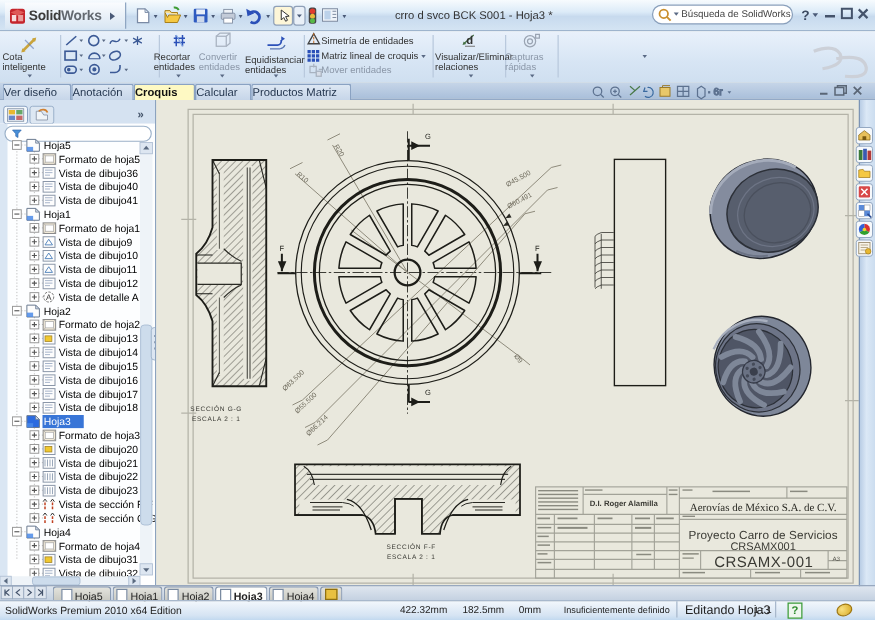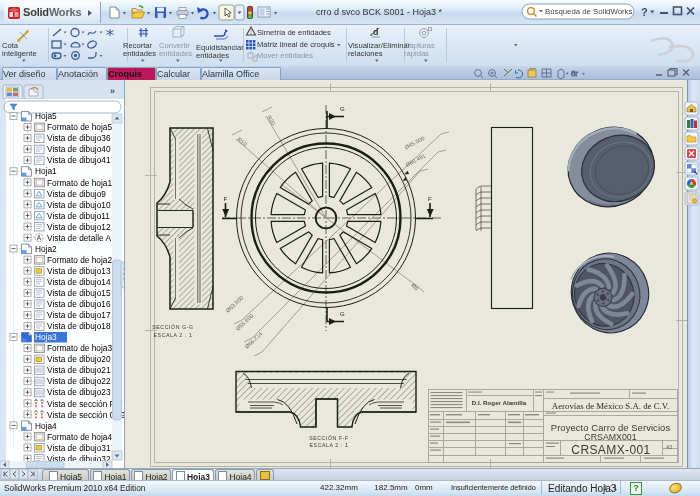--- a/index.html
+++ b/index.html
@@ -2,21 +2,21 @@
 <html><head><meta charset="utf-8">
 <style>
 html,body{margin:0;padding:0}
 body{width:700px;height:496px;overflow:hidden;position:relative;font-family:"Liberation Sans",sans-serif;background:#e9e8dd}
 .abs{position:absolute}
 #titlebar{left:0;top:0;width:700px;height:24px;background:linear-gradient(#f7fbfe 0%,#dcebf8 40%,#c7daee 55%,#d4e4f3 100%);border-bottom:1px solid #9eb4cd}
 #logo{left:4px;top:2px;width:96px;height:21px;background:linear-gradient(#fafcfe,#d9e6f3);border-right:1px solid #8fa6c2}
 #ribbon{left:0;top:25px;width:700px;height:41px;background:linear-gradient(#e9f1fb,#d7e5f4 60%,#cfdff0)}
 #tabrow{left:0;top:66px;width:700px;height:14px;background:linear-gradient(#c6d5e8,#a9bfda);border-bottom:1px solid #93a9c6;box-sizing:border-box}
 .tab{position:absolute;top:67px;height:13px;background:linear-gradient(#dde7f3,#c4d4e8);border:1px solid #8aa2c2;border-bottom:none;border-radius:2px 2px 0 0;font-size:9px;color:#24364f;text-align:left;line-height:13px}
-.tab.active{background:#be185d;font-weight:bold;color:#111}
+.tab.active{background:#fef9c3;font-weight:bold;color:#111}
 .stab{position:absolute;top:469px;height:10px;background:linear-gradient(#e3e3dd,#c8c8c0);border:1px solid #8a9ab0;border-bottom:none;border-radius:3px 3px 0 0;font-size:8.5px;color:#222;text-align:center;line-height:10px;padding-top:1px}
 .stab.active{background:#fdfdfb;font-weight:bold}
 .stab.noic:before{display:none}
 .stab:before{content:"";display:inline-block;width:7px;height:8px;background:#fff;border:1px solid #7a8aa0;margin-right:2px;vertical-align:-1px}
 #leftpanel{left:0;top:80px;width:124px;height:388px;background:#fff;border-right:1px solid #8ca3bf}
 #paneltop{left:0;top:80px;width:124px;height:19px;background:linear-gradient(#e3edf8,#cfdff0)}
 #taskpane{left:687px;top:80px;width:13px;height:390px;background:linear-gradient(90deg,#b9cde5,#dbe8f6 40%,#c9dbee);border-left:1px solid #7c94b5}
 #sheettabs{left:0;top:468px;width:700px;height:12px;background:linear-gradient(#dfe6ef,#c2cfe0);border-top:1px solid #98a8bf}
 #statusbar{left:0;top:480px;width:700px;height:16px;background:linear-gradient(#f2f7fc,#d6e4f3 70%,#bdd6ee);border-top:1px solid #a8b8cc;font-size:9px;color:#222}
 .rtext{position:absolute;font-size:7.6px;color:#333;text-align:left;line-height:8.3px;white-space:nowrap}
@@ -209,21 +209,21 @@
     <g fill="none" stroke="#ccd0d8" stroke-width="2.6">
       <path d="M6,8 q16,-6 21,2 q4,9 -14,12"></path>
       <path d="M24,14 q22,-4 24,7 q1,9 -17,7"></path>
     </g>
   </svg>
 <div id="tabrow" class="abs"></div>
 <div class="tab" style="left:2px;width:53px">Ver diseño</div>
 <div class="tab" style="left:57px;width:48px">Anotación</div>
 <div class="tab active" style="left:107px;width:47px">Croquis</div>
 <div class="tab" style="left:156px;width:43px">Calcular</div>
-<div class="tab" style="left:201px;width:78px">Alamilla Office</div>
+<div class="tab" style="left:201px;width:78px">Productos Matriz</div>
 <svg class="abs" style="left:470px;top:67px" width="230" height="13" viewBox="0 0 230 13">
   <g stroke="#5d7290" fill="none" stroke-width="1">
     <circle cx="8" cy="6" r="3.4"></circle>
       <path d="M10.5,8.5 l2.5,2.5"></path>
     <circle cx="22" cy="6" r="3.4"></circle>
       <path d="M24.5,8.5 l2.5,2.5 M20.5,6 h3 M22,4.5 v3"></path>
     <path d="M34,9 l8,-7 m-8,0 l4,3.5" stroke="#4a7a4a"></path>
     <path d="M48,3 a4,4 0 1 1 -2,7 m0,-7 l-1,3 3,0" stroke="#3a6aa0"></path>
     <g transform="translate(58,1)">
         <rect x="0" y="2" width="8" height="7" fill="#e8c86a" stroke="#9a7a2a" stroke-width="0.8"></rect>
@@ -819,21 +819,21 @@
 </svg>
 <div class="stab" style="left:42px;width:45px">Hoja5</div>
 <div class="stab" style="left:90px;width:38px">Hoja1</div>
 <div class="stab" style="left:131px;width:38px">Hoja2</div>
 <div class="stab active" style="left:172px;width:40px">Hoja3</div>
 <div class="stab" style="left:215px;width:38px">Hoja4</div>
 <div class="stab noic" style="left:256px;width:16px"><span style="display:inline-block;width:8px;height:7px;background:#e8c040;border:1px solid #907010;vertical-align:1px"></span></div>
 <div id="statusbar" class="abs"></div>
 <div class="abs" style="left:4px;top:483px;font-size:8.3px;color:#222">SolidWorks Premium 2010 x64 Edition</div>
 <div class="abs" style="left:320px;top:483px;width:48px;font-size:8px;color:#222;text-align:left">422.32mm</div>
-<div class="abs" style="left:370px;top:483px;width:42px;font-size:8px;color:#222;text-align:center">182.5mm</div>
+<div class="abs" style="left:370px;top:483px;width:42px;font-size:8px;color:#222;text-align:left">182.5mm</div>
 <div class="abs" style="left:415px;top:483px;width:24px;font-size:8px;color:#222;">0mm</div>
 <div class="abs" style="left:451px;top:483px;font-size:7.3px;color:#222">Insuficientemente definido</div>
 <div class="abs" style="left:541px;top:481px;width:1px;height:13px;background:#a8b8cc"></div>
 <div class="abs" style="left:548px;top:483px;font-size:10px;color:#222">Editando Hoja3</div>
 <div class="abs" style="left:603px;top:483px;font-size:7.4px;color:#222">1 : 1</div>
 <div class="abs" style="left:620px;top:481px;width:1px;height:13px;background:#a8b8cc"></div>
 <div class="abs" style="left:630px;top:482px;width:10px;height:11px;background:#eef6ee;border:1px solid #3a9a3a;color:#2a8a2a;font-size:9px;font-weight:bold;text-align:center;line-height:11px">?</div>
 <div class="abs" style="left:669px;top:483px;width:11px;height:8px;background:radial-gradient(circle at 35% 35%,#f8e080,#d8a820);border:1px solid #a07810;border-radius:50%;transform:rotate(-20deg)"></div>
 
 </body></html>

